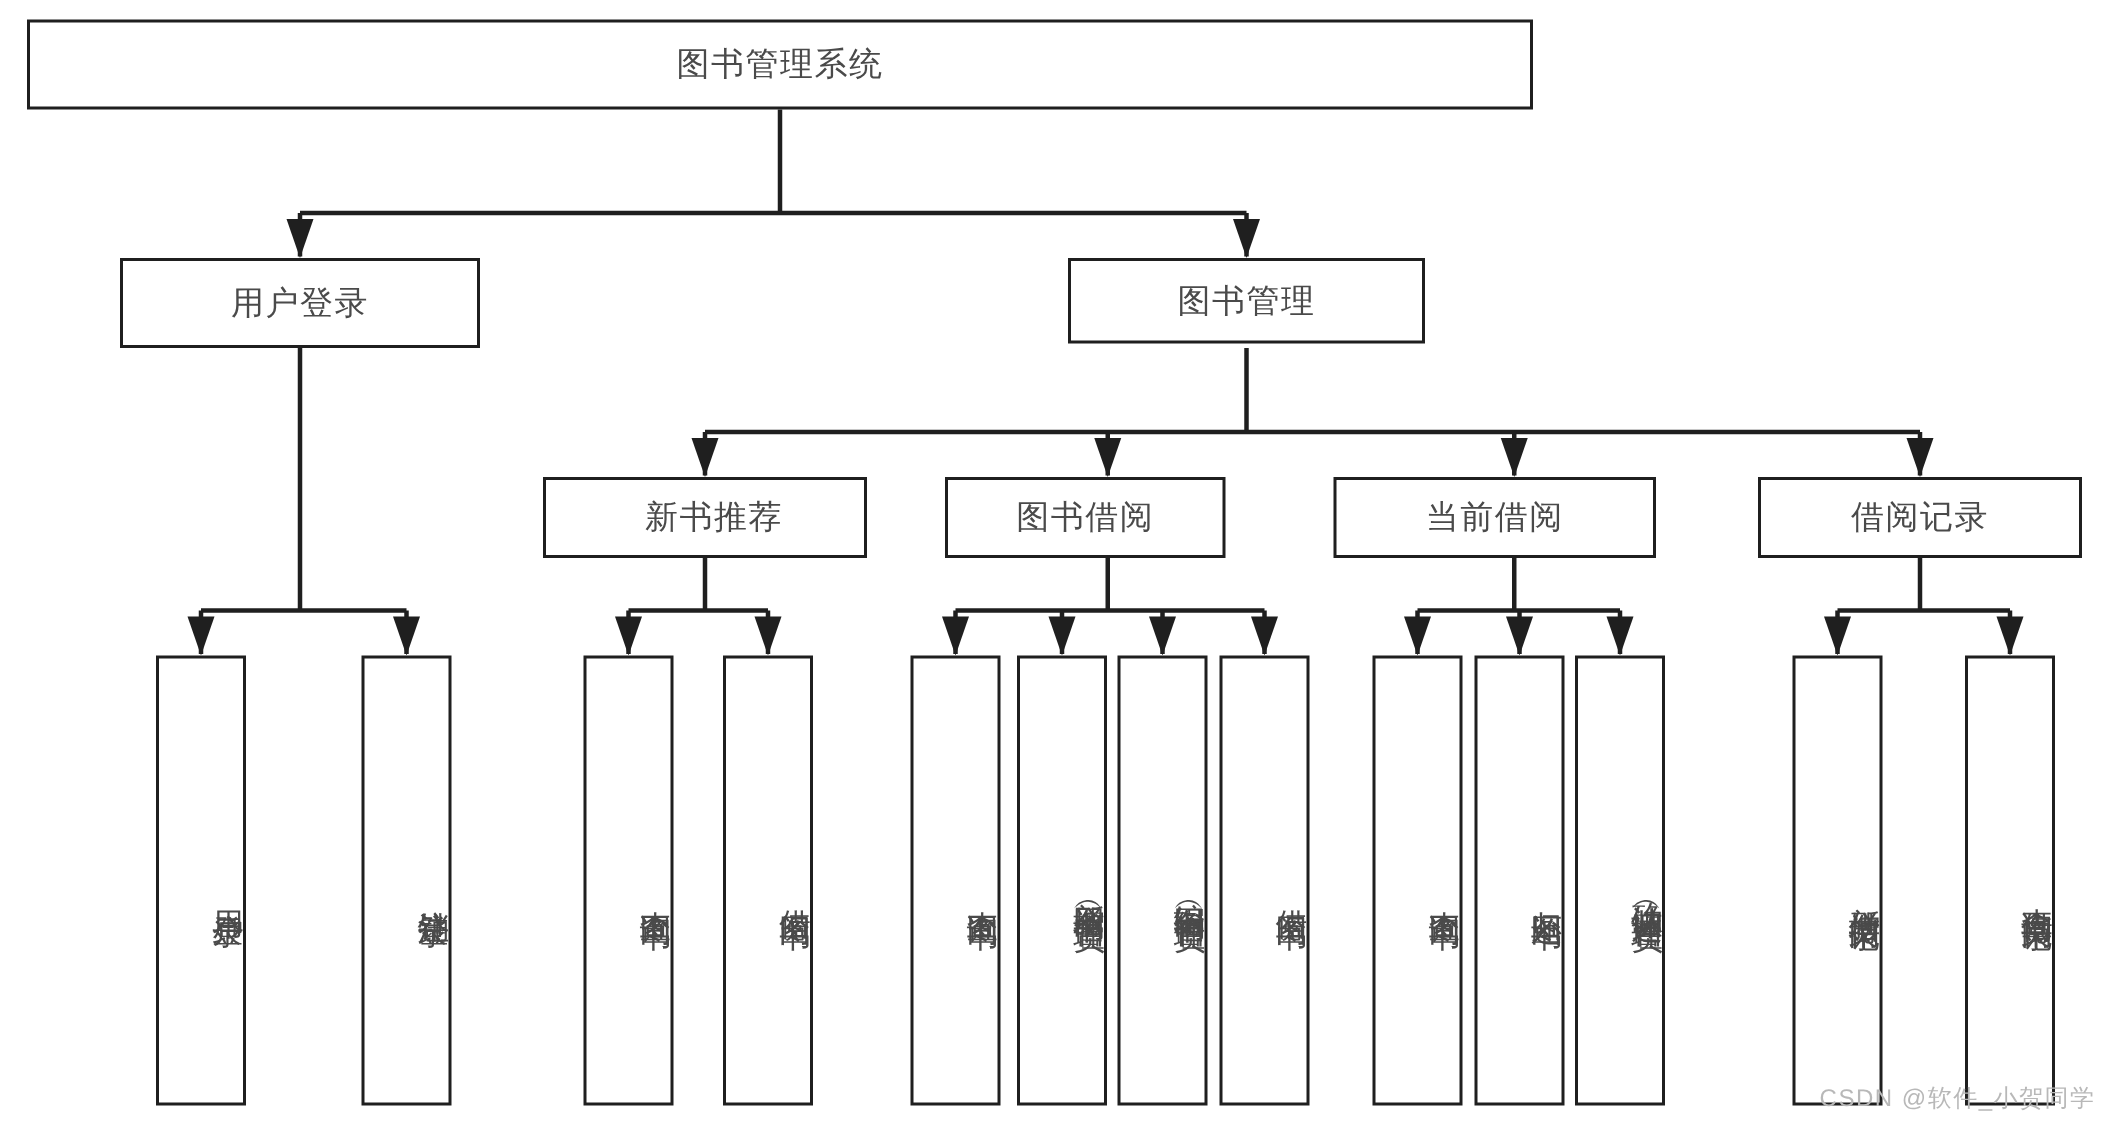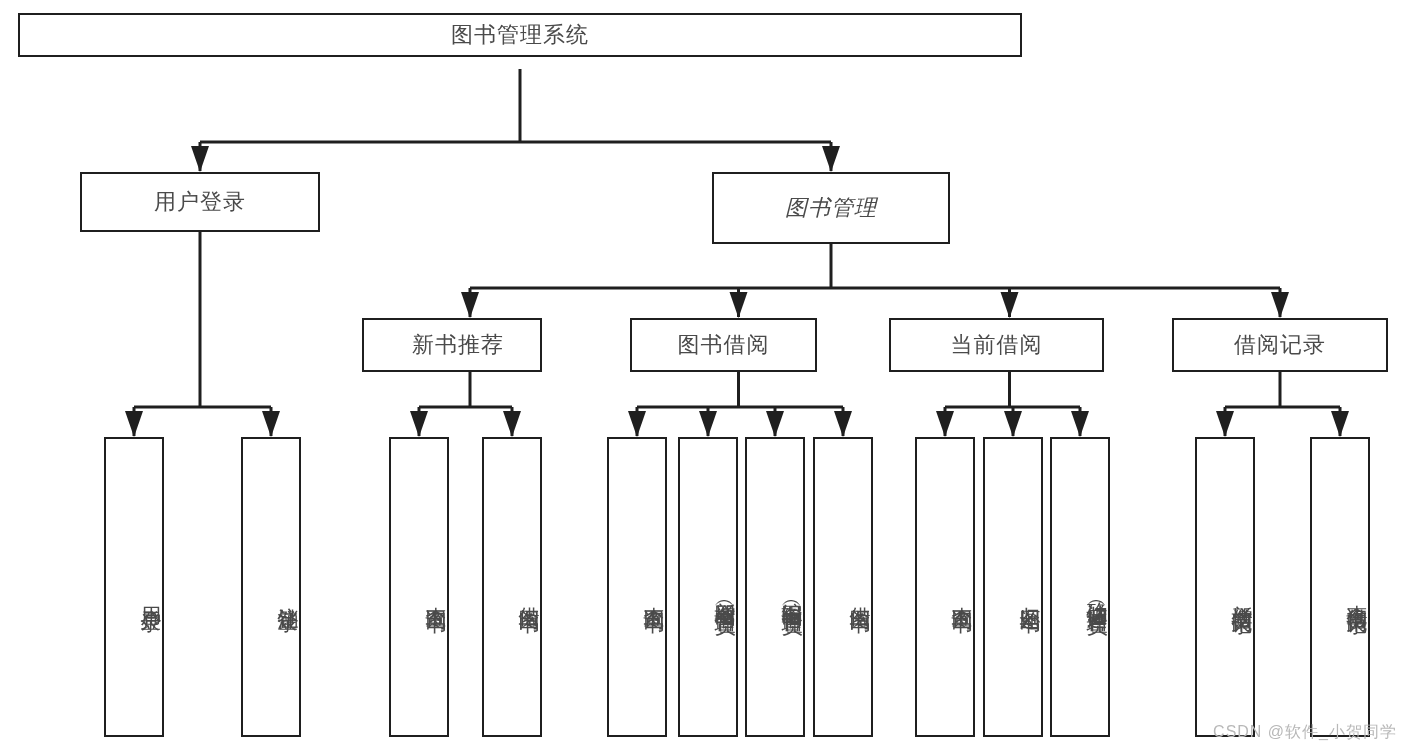--- a/index.html
+++ b/index.html
@@ -116,32 +116,32 @@
       <line x1="1080" y1="407" x2="1080" y2="436" stroke="#1f1f1f" stroke-width="3"></line>
       <polygon points="1071,411 1089,411 1080,437" fill="#1f1f1f"></polygon>
       <line x1="1280" y1="372" x2="1280" y2="407" stroke="#1f1f1f" stroke-width="3"></line>
       <line x1="1225" y1="407" x2="1340" y2="407" stroke="#1f1f1f" stroke-width="3"></line>
       <line x1="1225" y1="407" x2="1225" y2="436" stroke="#1f1f1f" stroke-width="3"></line>
       <polygon points="1216,411 1234,411 1225,437" fill="#1f1f1f"></polygon>
       <line x1="1340" y1="407" x2="1340" y2="436" stroke="#1f1f1f" stroke-width="3"></line>
       <polygon points="1331,411 1349,411 1340,437" fill="#1f1f1f"></polygon>
     </svg>
 
-  <div class="node horiz" id="n-root" style="left: 18px; top: 13px; width: 1004px; height: 44px; align-items: center;">
+  <div class="node horiz" id="n-root" style="left: 18px; top: 13px; width: 1004px; height: 60px; align-items: center;">
     <span class="label">图书管理系统</span>
   </div>
 
   <div class="node horiz" id="n-user_login" style="left: 80px; top: 172px; width: 240px; height: 60px;">
     <span class="label">用户登录</span>
   </div>
-  <div class="node horiz" id="n-book_manage" style="left: 712px; top: 172px; width: 238px; height: 72px; font-style: italic;">
+  <div class="node horiz" id="n-book_manage" style="left: 712px; top: 172px; width: 238px; height: 57px;">
     <span class="label">图书管理</span>
   </div>
 
-  <div class="node horiz" id="n-new_book_rec" style="left: 362px; top: 318px; width: 180px; height: 54px; padding-left: 12px;">
+  <div class="node horiz" id="n-new_book_rec" style="left: 362px; top: 318px; width: 216px; height: 54px; padding-left: 12px;">
     <span class="label">新书推荐</span>
   </div>
   <div class="node horiz" id="n-book_borrow" style="left: 630px; top: 318px; width: 187px; height: 54px;">
     <span class="label">图书借阅</span>
   </div>
   <div class="node horiz" id="n-current_borrow" style="left: 889px; top: 318px; width: 215px; height: 54px;">
     <span class="label">当前借阅</span>
   </div>
   <div class="node horiz" id="n-borrow_record" style="left: 1172px; top: 318px; width: 216px; height: 54px;">
     <span class="label">借阅记录</span>

